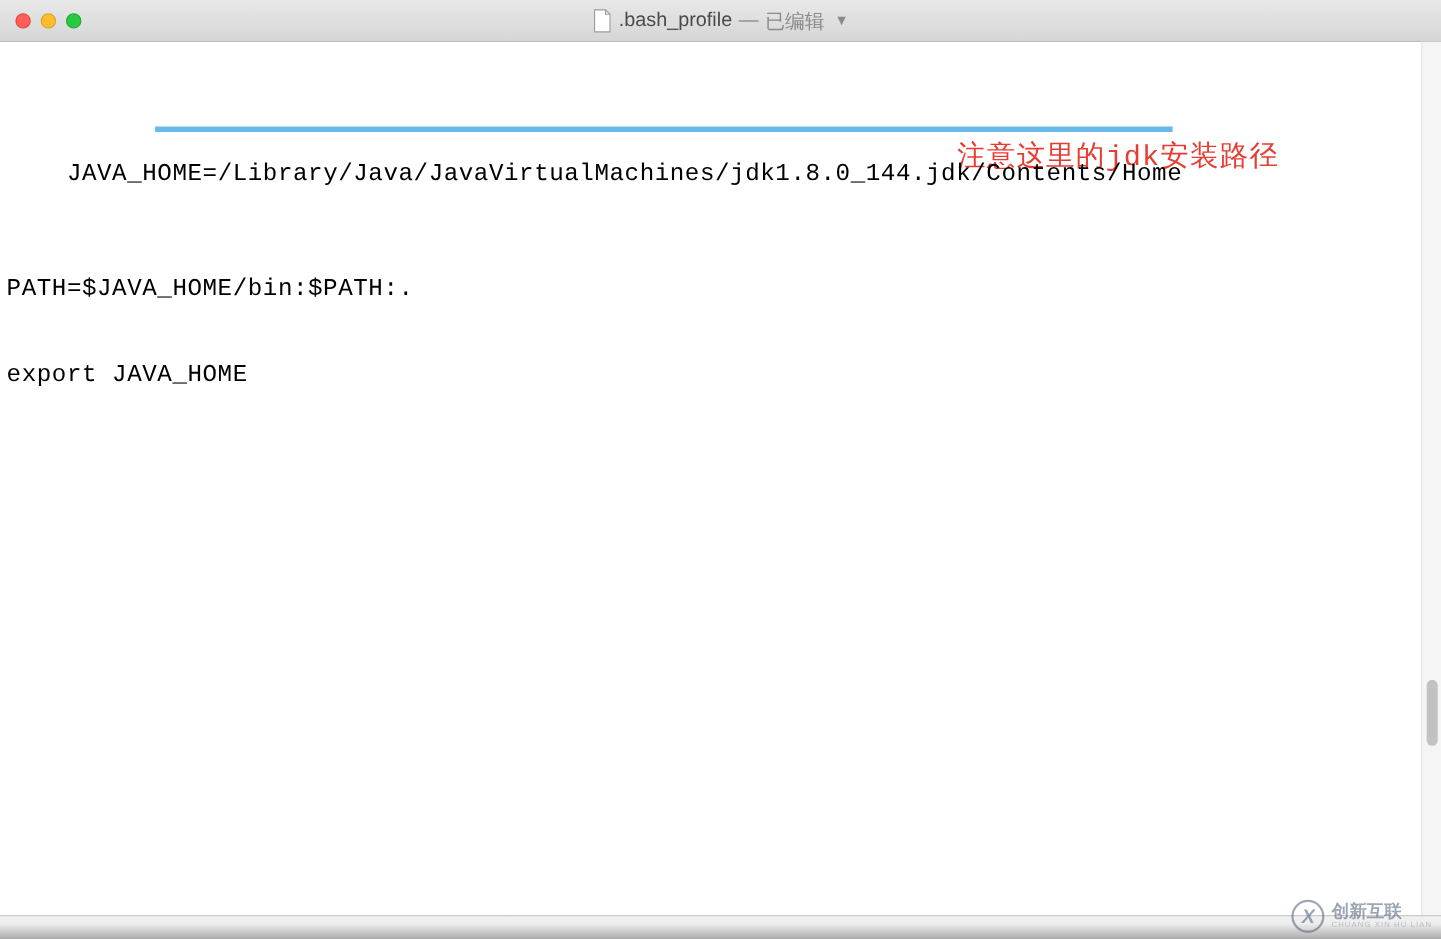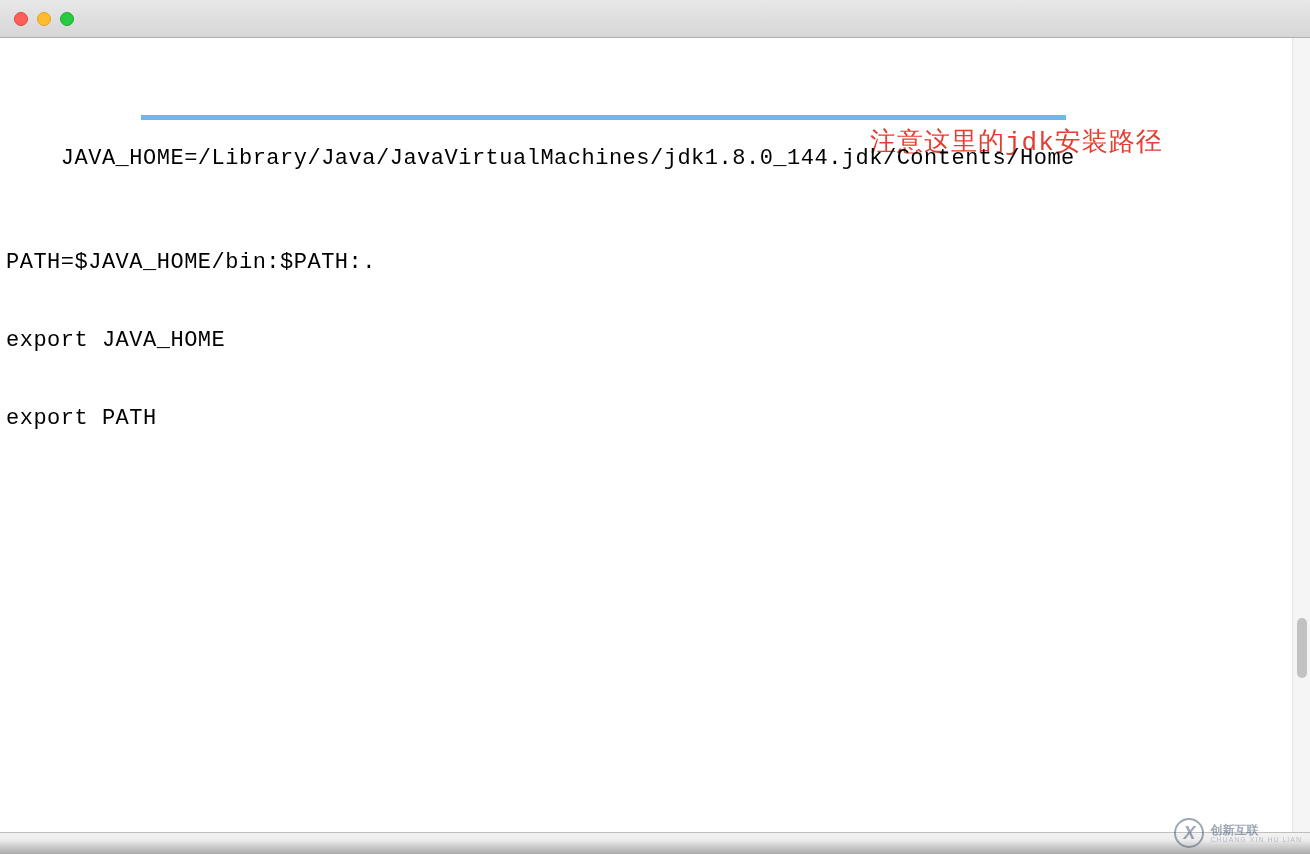--- a/index.html
+++ b/index.html
@@ -176,42 +176,53 @@
       color: #4c5e78;
       font-style: italic;
     }
     .wm-text {
       display: flex;
       flex-direction: column;
       font-family: "Microsoft YaHei", sans-serif;
       color: #4c5e78;
       line-height: 1;
     }
-    .wm-main { font-size: 12px; font-weight: 600; }
+    .wm-main { font-size: 16px; font-weight: 600; }
     .wm-sub { font-size: 7px; letter-spacing: 1px; color: #8896aa; }
   </style>
 </head>
 <body>
 
 <div class="titlebar">
   <div class="traffic-lights">
     <div class="traffic-light tl-red"></div>
     <div class="traffic-light tl-yellow"></div>
     <div class="traffic-light tl-green"></div>
+  </div>
+  <div class="title-center">
+    <span class="file-icon">
+      <svg width="18" height="22" viewBox="0 0 18 22">
+        <path d="M2 1 L12 1 L16 5 L16 21 L2 21 Z" fill="#ffffff" stroke="#9c9c9c" stroke-width="1"></path>
+        <path d="M12 1 L12 5 L16 5" fill="none" stroke="#9c9c9c" stroke-width="1"></path>
+      </svg>
+    </span>
+    <span>.bash_profile</span>
+    <span class="title-status">—</span>
+    <span class="title-status">已编辑</span>
+    <span class="chevron-down">▼</span>
   </div>
 </div>
 
 <div class="editor-area">
   <span class="code-line">
     <span class="highlight-underline"></span>
     <span class="code-text"><span>JAVA_HOME=</span><span>/Library/Java/JavaVirtualMachines/jdk1.8.0_144.jdk/Contents/Home</span></span>
   </span>
   <span class="code-line"><span class="code-text">PATH=$JAVA_HOME/bin:$PATH:.</span></span>
   <span class="code-line"><span class="code-text">export JAVA_HOME</span></span>
-  <span class="code-line"><span class="code-text">export PATH</span></span>
 
   <div class="annotation">
     <span class="annotation-line">注意这里的jdk安装路径</span>
   </div>
 </div>
 
 <div class="scroll-area">
   <div class="scroll-thumb"></div>
 </div>
 

